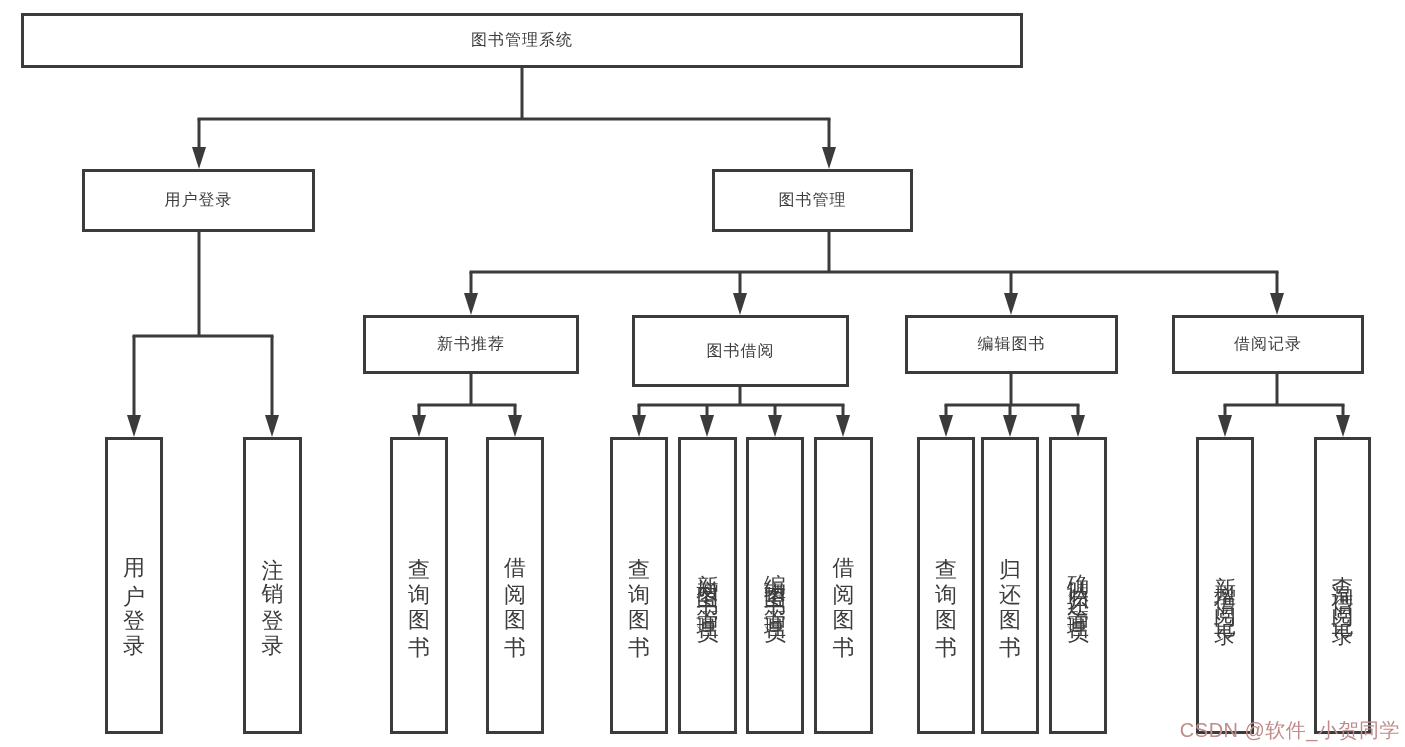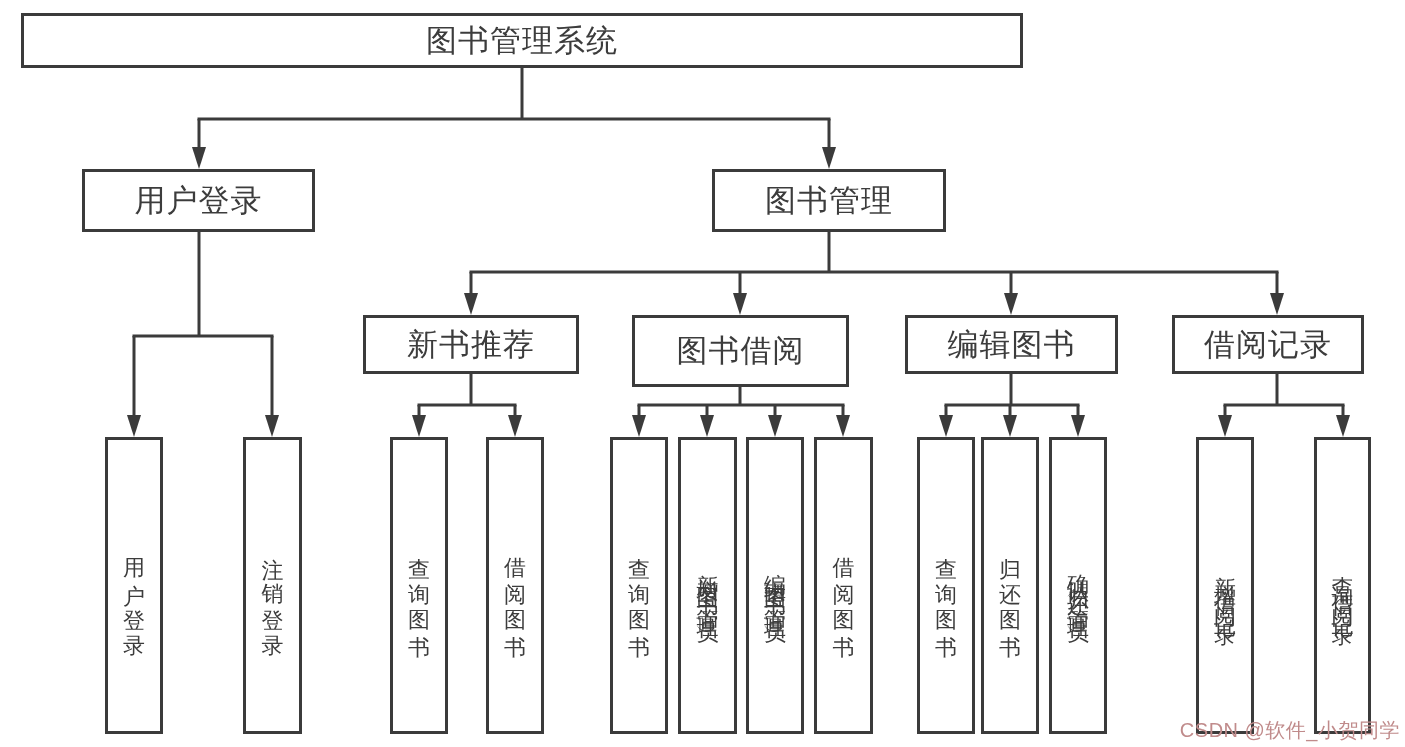--- a/index.html
+++ b/index.html
@@ -12,21 +12,21 @@
   }
   svg.wires{position:absolute;left:0;top:0;width:1405px;height:747px;}
   .box{
     position:absolute;
     box-sizing:border-box;
     border:3px solid #3b3b3b;
     background:#ffffff;
     display:flex;align-items:center;justify-content:center;
     color:#3c3c3c;
   }
-  .hlabel{font-size:31px;letter-spacing:1px;white-space:nowrap;}
+  .hlabel{font-size:16px;letter-spacing:1px;white-space:nowrap;}
   .vlabel{
     writing-mode:vertical-rl;
     text-orientation:mixed;
     font-size:22px;
     line-height:1;
     white-space:nowrap;
   }
   .v4{letter-spacing:26px;text-indent:13px;}
   .v6{letter-spacing:10px;text-indent:5px;}
   .v9{letter-spacing:7px;text-indent:3px;}
@@ -114,21 +114,21 @@
     </g>
   </svg>
 
   <div class="box" style="left:21px;top:13px;width:1002px;height:55px;">
     <span class="hlabel">图书管理系统</span>
   </div>
 
   <div class="box" style="left:82px;top:169px;width:233px;height:63px;">
     <span class="hlabel">用户登录</span>
   </div>
-  <div class="box" style="left:712px;top:169px;width:234px;height:63px;">
+  <div class="box" style="left:712px;top:169px;width:201px;height:63px;">
     <span class="hlabel">图书管理</span>
   </div>
 
   <div class="box" style="left:363px;top:315px;width:216px;height:59px;">
     <span class="hlabel">新书推荐</span>
   </div>
   <div class="box" style="left:632px;top:315px;width:217px;height:72px;">
     <span class="hlabel">图书借阅</span>
   </div>
   <div class="box" style="left:905px;top:315px;width:213px;height:59px;">

